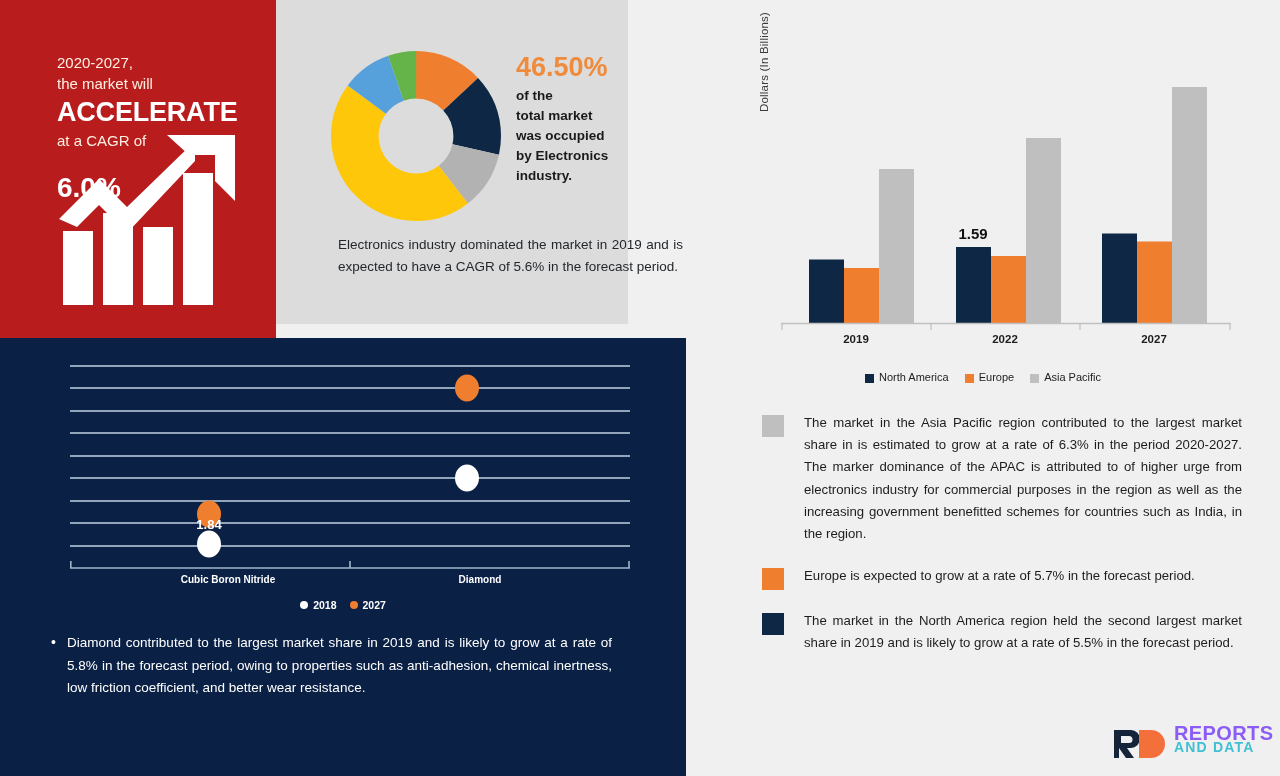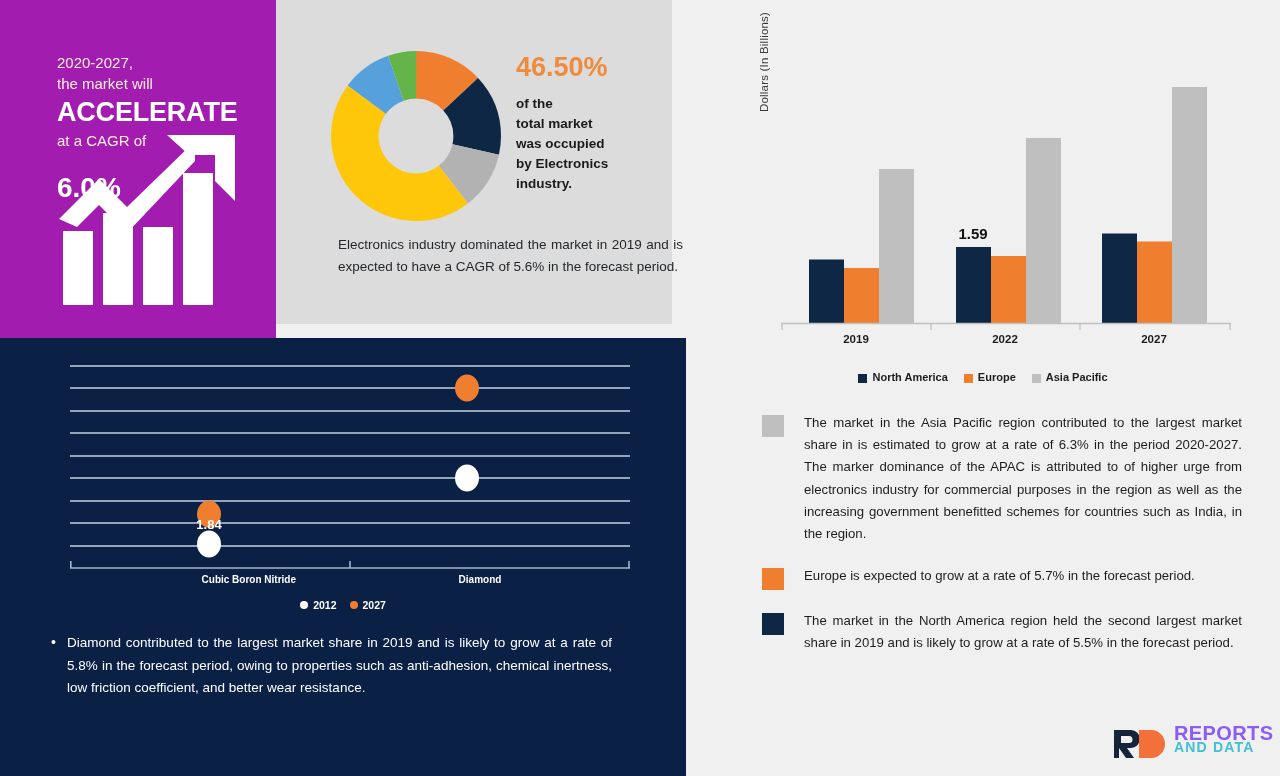--- a/index.html
+++ b/index.html
@@ -7,42 +7,42 @@
     width: 1280px; height: 776px;
     font-family: "Liberation Sans", sans-serif;
     background: #f0f0f0;
     overflow: hidden;
   }
   #root { position: relative; width: 1280px; height: 776px; background: #f0f0f0; }
 
   
   #accelerate-panel {
     position: absolute; left: 0; top: 0; width: 276px; height: 398px;
-    background: #a21caf; color: #ffffff; overflow: hidden;
+    background: #b91c1c; color: #ffffff; overflow: hidden;
   }
   #accelerate-text { position: absolute; left: 57px; top: 53px; width: 210px; }
   .acc-line1 { font-size: 15px; line-height: 20px; color: #fdf0e3; font-weight: 400; }
   .acc-line2 { font-size: 15px; line-height: 22px; color: #fdf0e3; font-weight: 400; }
   .acc-big { font-size: 27px; font-weight: 700; letter-spacing: -0.2px; line-height: 34px; color:#ffffff; }
   .acc-line3 { font-size: 15px; line-height: 23px; color: #fdf0e3; font-weight: 400; }
   .acc-pct { font-size: 28px; font-weight: 700; line-height: 34px; color: #ffffff; margin-top: 19px; }
   #growth-graphic { position: absolute; left: 55px; top: 135px; width: 190px; height: 170px; }
 
   
   #donut-panel {
-    position: absolute; left: 276px; top: 0; width: 396px; height: 331px;
+    position: absolute; left: 276px; top: 0; width: 352px; height: 331px;
     background: #dcdcdc;
   }
   #donut-panel::after{
     content:""; position:absolute; left:0; bottom:0; width:100%; height:7px; background:#f0f0f0;
   }
   #donut-chart { position: absolute; left: 55px; top: 48px; width: 170px; height: 176px; }
   #donut-stat { position: absolute; left: 240px; top: 52px; width: 160px; }
   #donut-pct { font-size: 27px; font-weight: 700; color: #ef8b3c; line-height: 30px; letter-spacing: 0px; }
-  #donut-desc { font-size: 13.5px; font-weight: 700; color: #1a1a1a; line-height: 20px; margin-top: 12px; }
+  #donut-desc { font-size: 13.5px; font-weight: 700; color: #1a1a1a; line-height: 20px; margin-top: 4px; }
   #donut-note {
     position: absolute; left: 54px; top: 234px; width: 345px;
     font-size: 13.5px; line-height: 22px; color: #24282c; text-align: justify; margin-left: 8px;
   }
 
   
   #dotplot-panel {
     position: absolute; left: 0; top: 338px; width: 686px; height: 438px;
     background: #0a2045; color: #ffffff;
   }
@@ -67,21 +67,21 @@
     position: absolute; left: 72px; top: 112px;
     transform: rotate(-90deg); transform-origin: left top;
     font-size: 11.5px; color: #3a3a3a; white-space: nowrap;
     letter-spacing: 0.2px;
   }
   #bar-chart { position: absolute; left: 95px; top: 55px; width: 450px; height: 290px; }
   #bar-legend {
     position: absolute; left: 686px; top: 371px; width: 594px;
     display: flex; justify-content: center; align-items: center; gap: 16px;
   }
-  .bl-item { display: flex; align-items: flex-end; gap: 5px; font-size: 11px; font-weight: 700; color: #1d1d1d; }
+  .bl-item { display: flex; align-items: flex-end; gap: 5px; font-size: 11px; font-weight: 400; color: #1d1d1d; }
   .bl-sw { width: 9px; height: 9px; display: block; }
 
   
   #insights { position: absolute; left: 762px; top: 412px; width: 480px; }
   .insight { position: relative; display: flex; gap: 0px; margin-bottom: 20px; }
   .ins-sw { flex: 0 0 auto; width: 22px; height: 22px; margin-right: 20px; margin-top: 3px; }
   .ins-text { font-size: 13.2px; line-height: 22.2px; color: #1d1d1d; text-align: justify; flex: 1 1 auto; }
 
   
   #logo { position: absolute; left: 1112px; top: 726px; width: 150px; height: 36px; }
@@ -171,28 +171,28 @@
 
       <ellipse cx="139" cy="186" rx="12" ry="13.5" fill="#ffffff"></ellipse>
 
       <ellipse cx="397" cy="30" rx="12" ry="13.5" fill="#ef7f2e"></ellipse>
 
       <ellipse cx="397" cy="120" rx="12" ry="13.5" fill="#ffffff"></ellipse>
       <text id="dp-anno" x="139" y="171" text-anchor="middle" font-family="Liberation Sans, sans-serif" font-size="13" font-weight="700" fill="#ffffff">1.84</text>
     </svg>
 
     <div id="dotplot-cats">
-      <span class="dp-cat" style="left:66px; width:160px;text-align:right;">Cubic Boron Nitride</span>
+      <span class="dp-cat" style="left:78px; width:160px;">Cubic Boron Nitride</span>
       <span class="dp-cat" style="left:330px; width:160px;">Diamond</span>
     </div>
 
     <div id="dotplot-legend">
       <span class="dp-leg">
         <span class="dp-dot" style="background:#ffffff;"></span>
-        <span>2012</span>
+        <span>2018</span>
       </span>
       <span class="dp-leg">
         <span class="dp-dot" style="background:#ef7f2e;"></span>
         <span>2027</span>
       </span>
     </div>
 
     <div id="dotplot-note">
       <span class="bullet">•</span>
       <span>Diamond contributed to the largest market share in 2019 and is likely to grow at a rate of 5.8% in the forecast period, owing to properties such as anti-adhesion, chemical inertness, low friction coefficient, and better wear resistance.</span>

